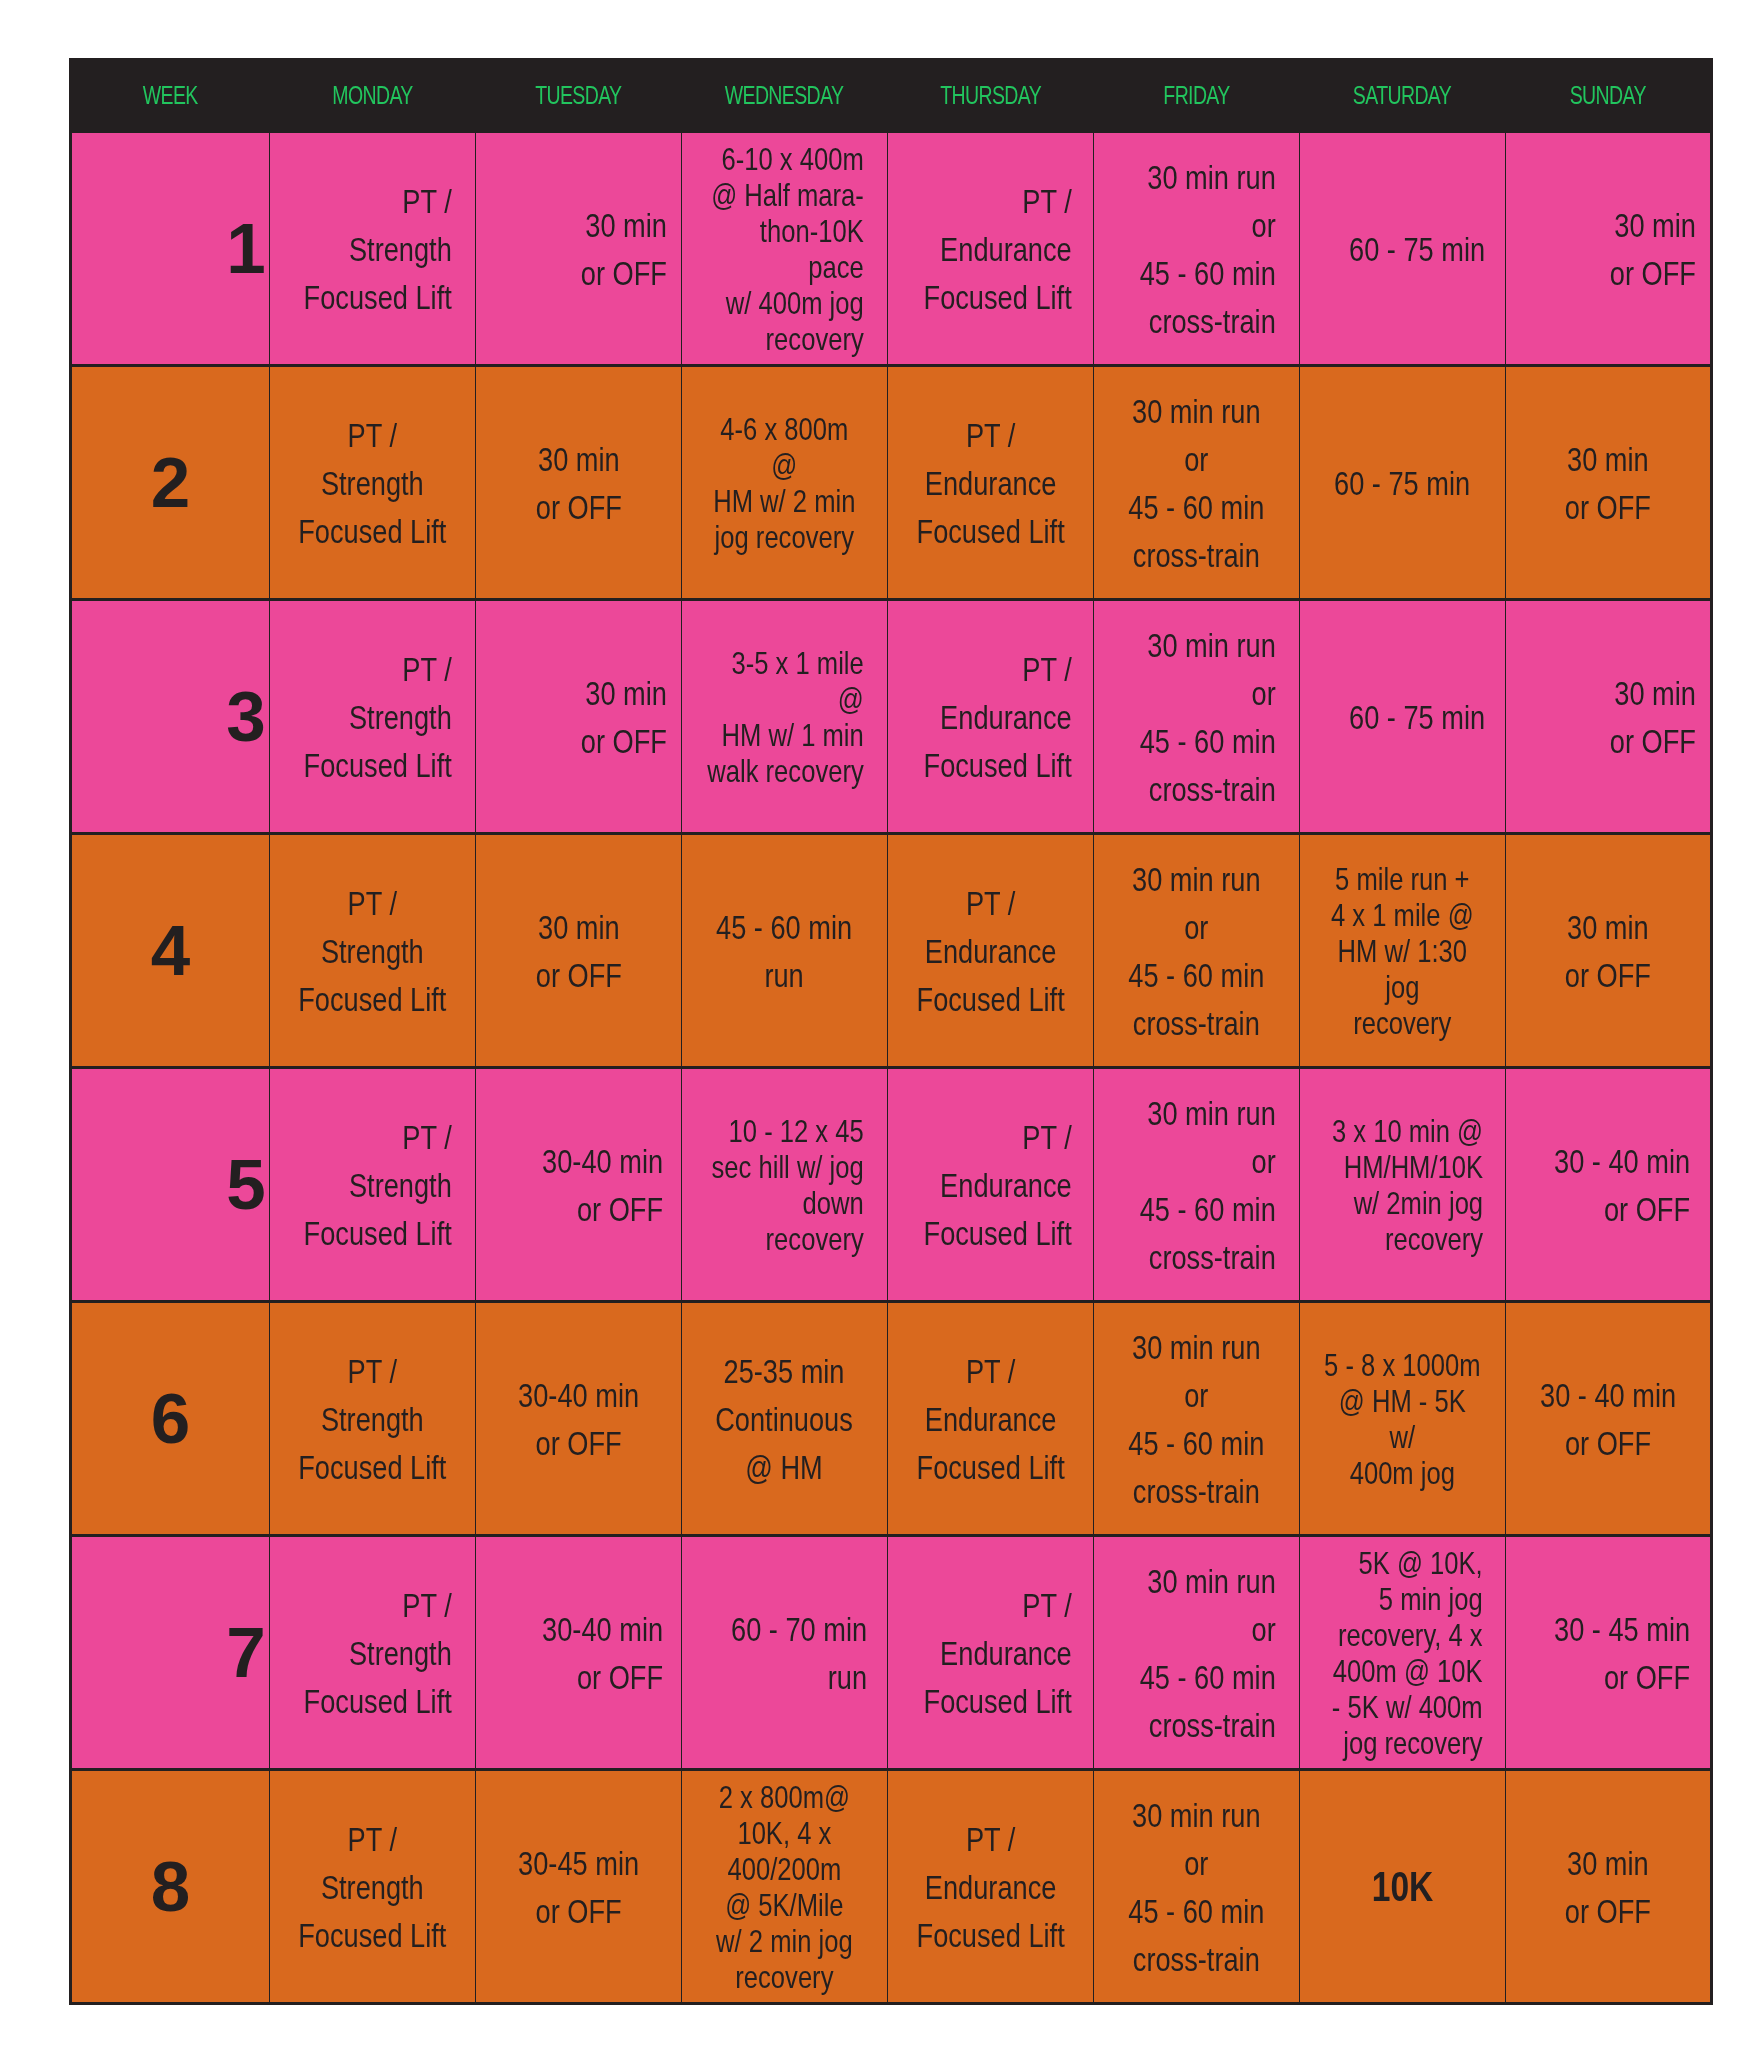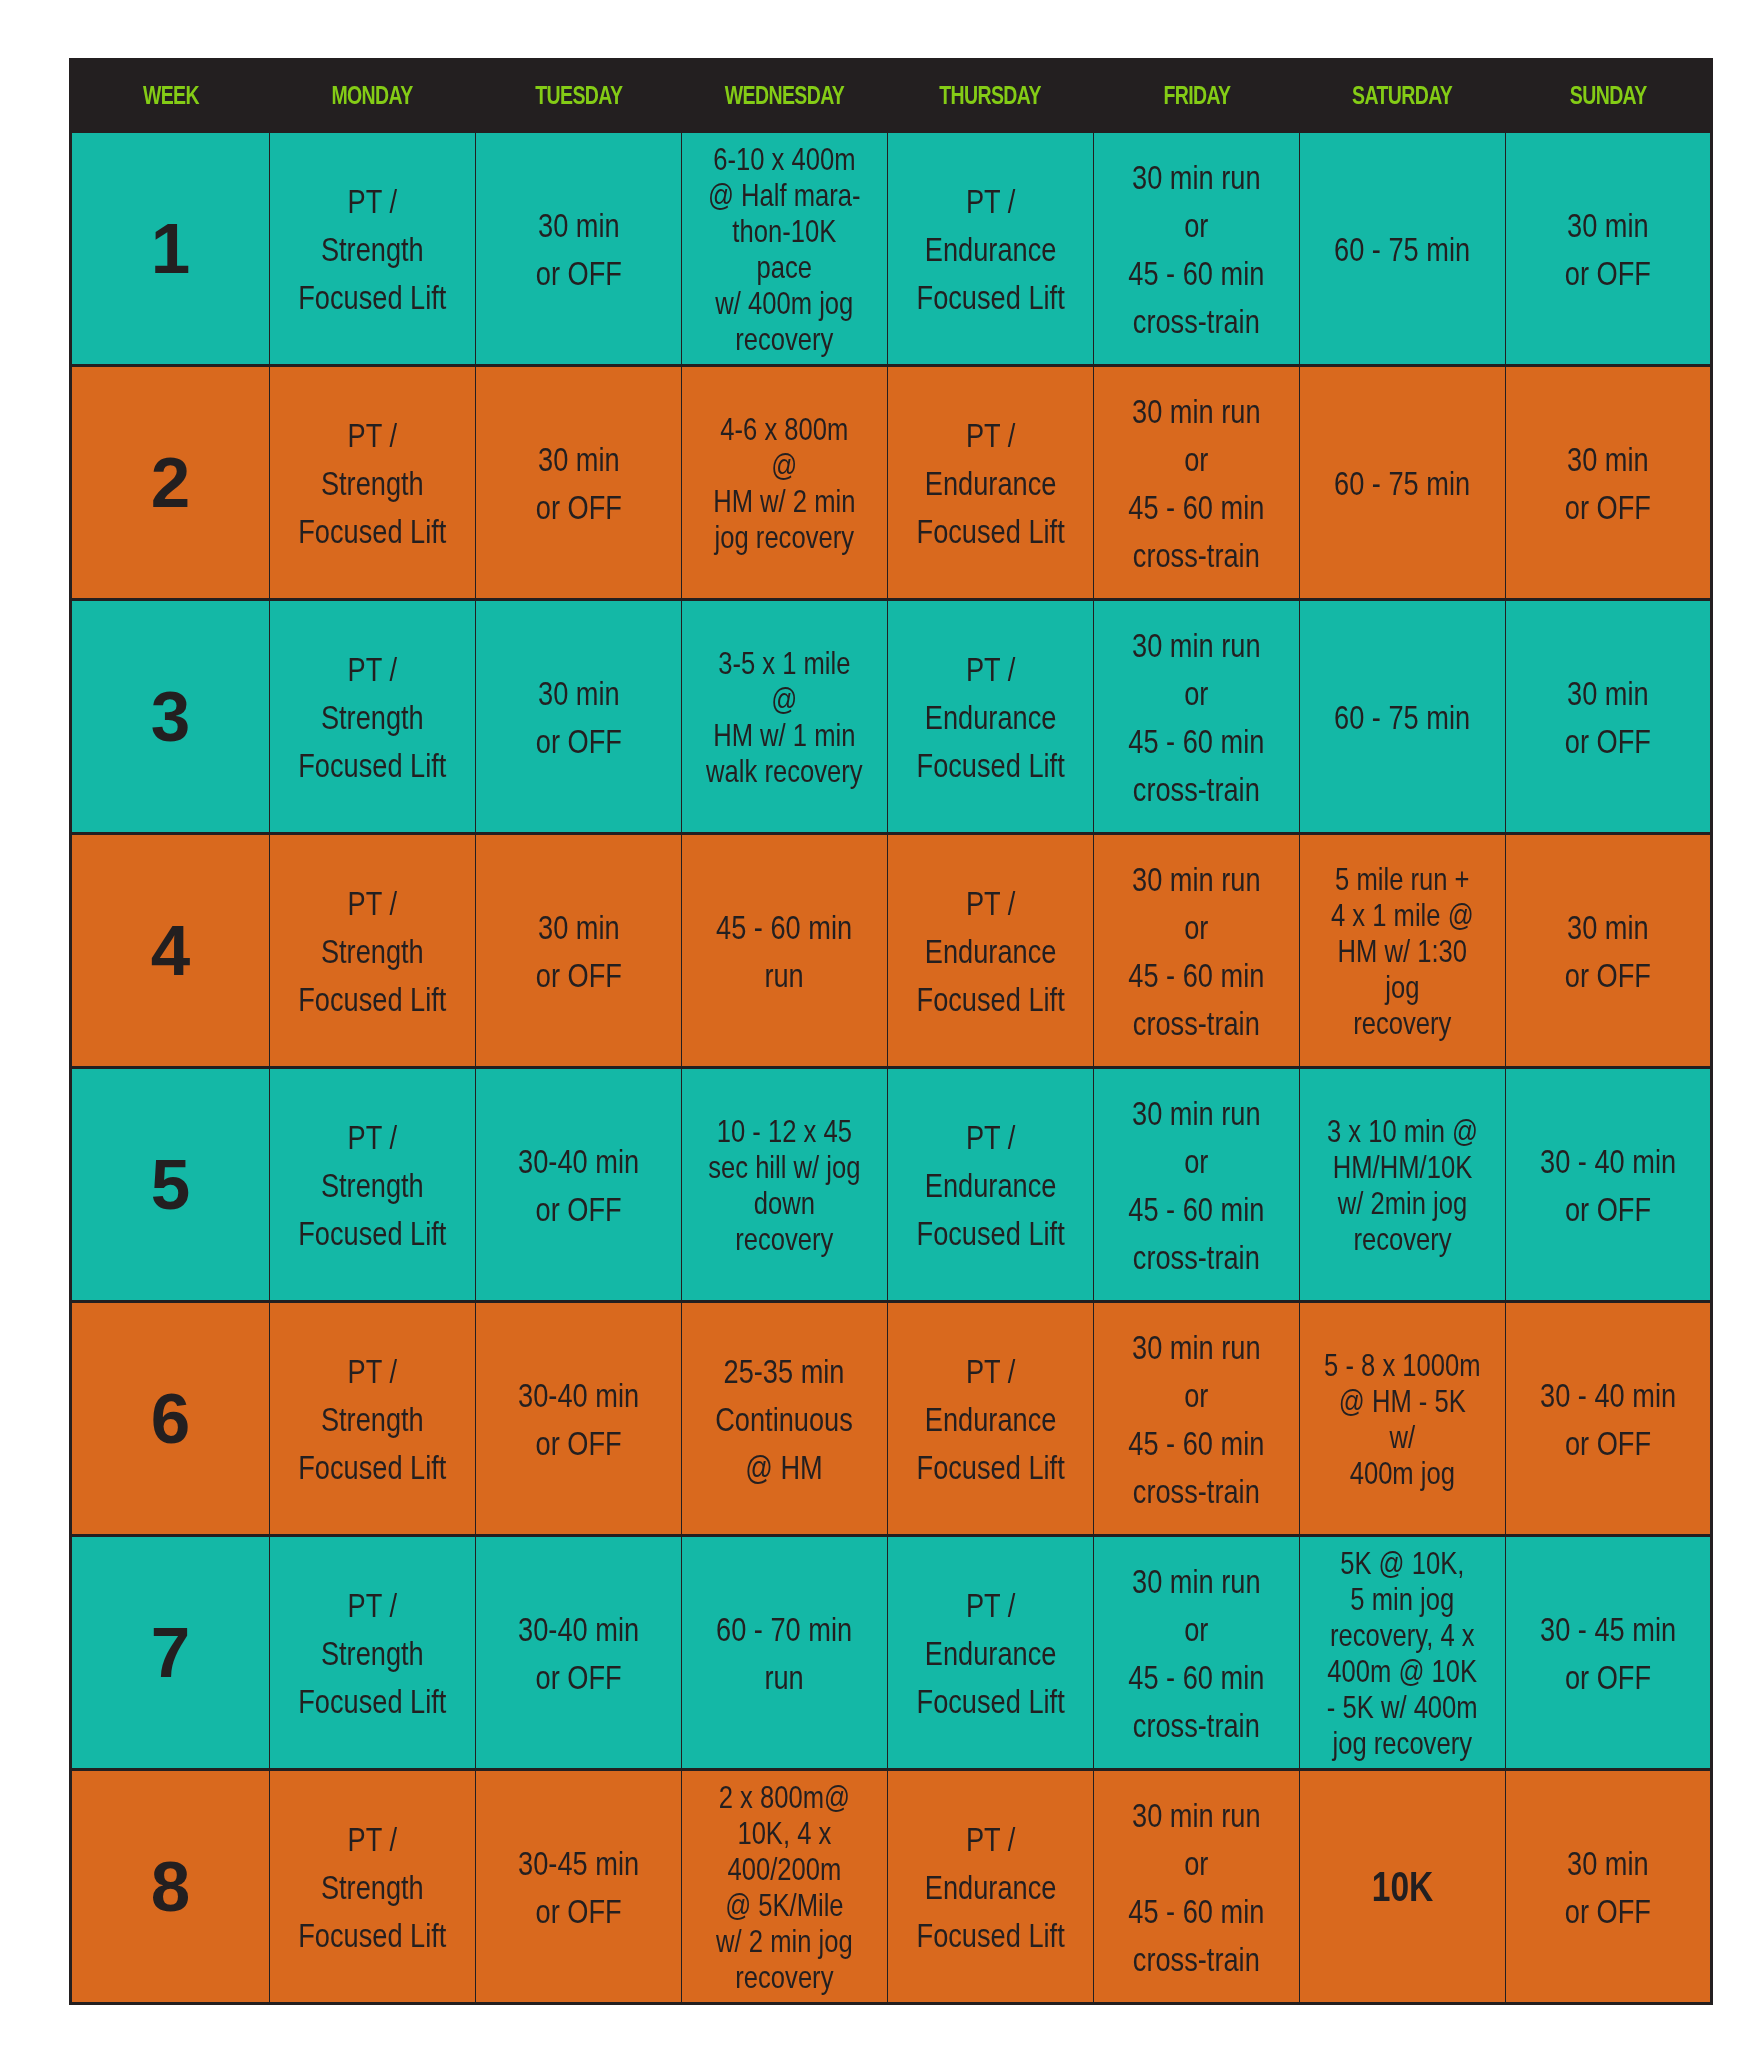--- a/index.html
+++ b/index.html
@@ -9,31 +9,31 @@
     width: 1630px;
     border-collapse: collapse;
     table-layout: fixed;
     font-family: "Liberation Sans", "DejaVu Sans", sans-serif;
     color: #231f20;
     border: 3.2px solid #231f20;
   }
   .plan col.c-week { width: 199px; }
   .plan col.c-day { width: 206px; }
   .plan thead th {
-    background: #231f20; color: #84cc16;
+    background: #231f20; color: #22c55e;
     height: 69px;
-    font-size: 25px; font-weight: bold;
+    font-size: 25px; font-weight: normal;
     letter-spacing: -0.8px;
     transform-origin: center;
     padding: 0;
     border-left: 1.6px solid #231f20;
   }
   .plan thead th span { display: inline-block; transform: scaleX(0.78); }
   .plan tbody tr { height: 234px; }
-  .plan tbody tr.light td { background: #14b8a6; }
+  .plan tbody tr.light td { background: #ec4899; text-align: right; }
   .plan tbody tr.dark td { background: #d9691e; }
   .plan tbody td {
     border-top: 3.2px solid #231f20;
     border-left: 1.6px solid #231f20;
     border-right: 1.6px solid #231f20;
     text-align: center; vertical-align: middle;
     padding: 0 3.2px;
     font-size: 34px; line-height: 48px;
     white-space: pre-line;
   }

